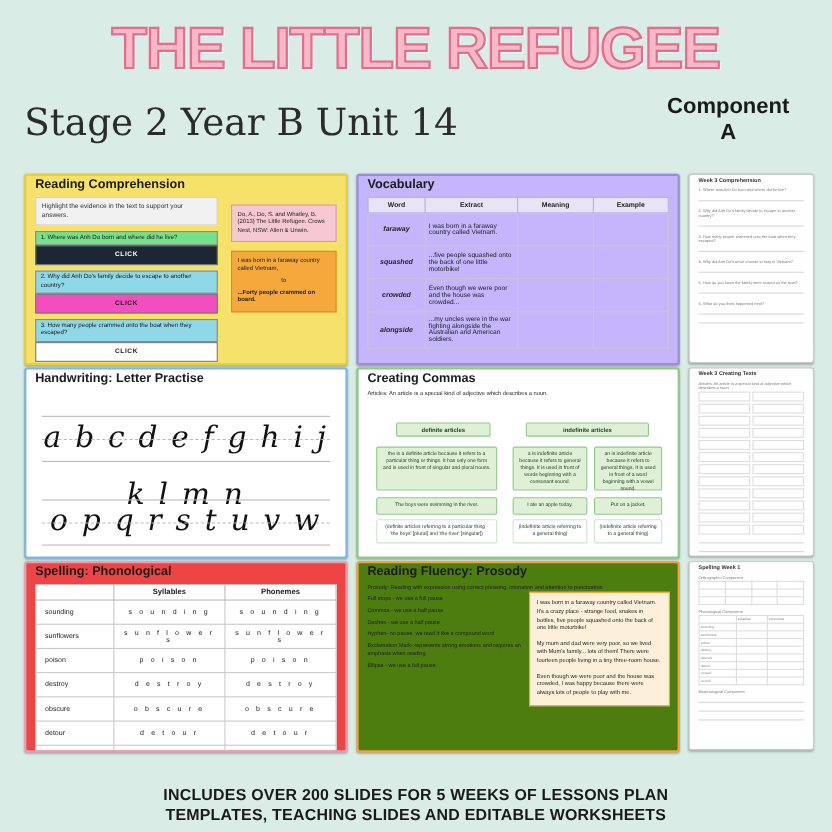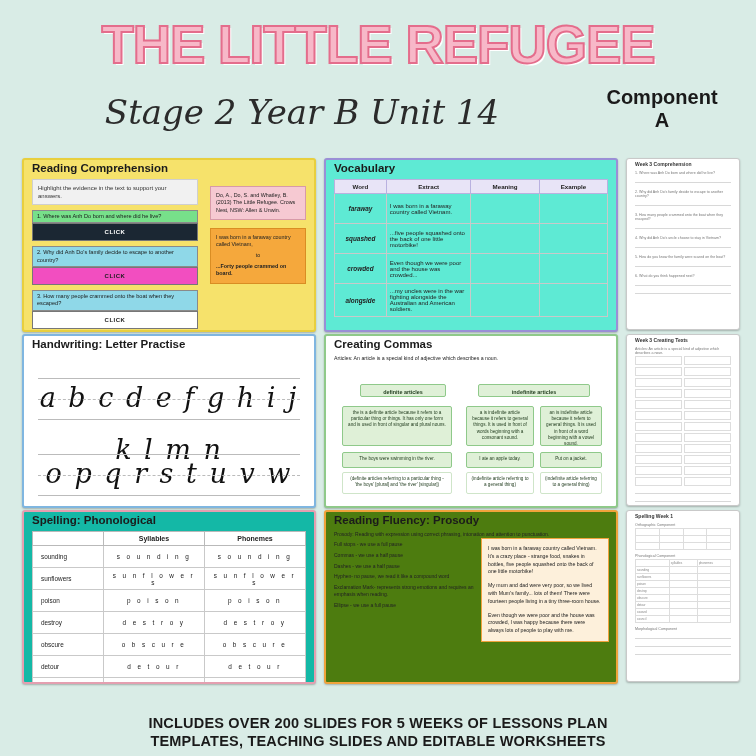--- a/index.html
+++ b/index.html
@@ -18,23 +18,22 @@
     position:absolute;left:0;top:14px;width:756px;text-align:center;
     font-family:"Liberation Sans", sans-serif;
     font-weight:bold;
     font-size:53px;
     letter-spacing:-1px;
     color:#f7b8c8;
     -webkit-text-stroke:2px #e46d8c;
     text-shadow:2px 2px 0 #ffffff;
   }
   .sub-title{
-    position:absolute;left:22px;top:92px;width:560px;text-align:center;
+    position:absolute;left:22px;top:92px;width:560px;
     font-family:"DejaVu Serif", serif;
-    font-style:italic;
     font-size:34px;
     color:#2b2b2b;
   }
   .component{
     position:absolute;right:6px;top:86px;width:176px;text-align:center;
     font-weight:bold;font-size:20px;color:#1a1a1a;line-height:1.15;
   }
   
   .sheet{
     position:absolute;left:18px;top:152px;width:722px;height:560px;
@@ -69,21 +68,21 @@
     position:absolute;right:8px;top:26px;width:96px;
   }
   .rc-box-pink{
     background:#f6c9d2;border:1px solid #d79aa8;font-size:5.4px;color:#222;
     padding:5px;line-height:1.35;box-sizing:border-box;
   }
   .rc-box-orange{
     background:#f5a83c;border:1px solid #d98d23;font-size:5.4px;color:#222;
     padding:5px;line-height:1.4;box-sizing:border-box;margin-top:8px;text-align:left;
   }
-  #c-vocab{left:306px;top:6px;width:290px;height:170px;background:#5eead4;border:2px solid #9a8fd6;}
+  #c-vocab{left:306px;top:6px;width:290px;height:170px;background:#c4b5fd;border:2px solid #9a8fd6;}
   .vt{width:100%;border-collapse:collapse;font-size:6px;}
   .vt th{
     background:#e8e4f7;border:1px solid #b9b1e0;font-weight:bold;color:#222;
     padding:3px 2px;font-size:6.2px;
   }
   .vt td{border:1px solid #c9c9c9;padding:4px 3px;color:#222;vertical-align:middle;height:21px;}
   .vt td.word{font-style:italic;font-weight:bold;text-align:center;font-size:6.4px;}
   #c-ws1{left:608px;top:6px;width:112px;height:170px;background:#fff;border:1px solid #c9c9c9;}
   .ws-title{font-size:5px;font-weight:bold;color:#333;margin-bottom:3px;}
   .ws-line{height:1px;background:#d8d8d8;margin:7px 0;}
@@ -103,21 +102,21 @@
   .ct-box{
     background:#dff0d7;border:1px solid #8fc98a;font-size:4.6px;color:#1f3a1c;
     padding:3px 4px;box-sizing:border-box;line-height:1.35;text-align:center;
     position:absolute;border-radius:2px;
   }
   .ct-head{font-weight:bold;font-size:5.4px;}
   #c-ws2{left:608px;top:182px;width:112px;height:170px;background:#fff;border:1px solid #c9c9c9;}
   .ws-grid{display:grid;grid-template-columns:1fr 1fr;gap:2px;font-size:3.4px;color:#777;}
   .ws-cell{border:1px solid #ddd;height:7px;}
   
-  #c-spell{left:4px;top:358px;width:290px;height:170px;background:#14b8a6;border:2px solid #e49fb0;}
+  #c-spell{left:4px;top:358px;width:290px;height:170px;background:#ef4444;border:2px solid #e49fb0;}
   .st{width:100%;border-collapse:collapse;font-size:6.4px;background:#fff;}
   .st th{border:1px solid #b9b9b9;background:#fff;font-weight:bold;padding:3px;font-size:7px;color:#222;}
   .st td{border:1px solid #c9c9c9;padding:3px 4px;color:#222;height:15px;}
   .st td.c{text-align:center;letter-spacing:2.4px;}
   .st td.l{text-align:left;padding-left:8px;}
   #c-fluency{left:306px;top:358px;width:290px;height:170px;background:#4d7c0f;border:2px solid #f0a33c;}
   .fl-sub{font-size:5px;color:#222;margin-bottom:4px;}
   .fl-item{font-size:5px;color:#222;margin-bottom:4px;line-height:1.35;}
   .fl-right{
     position:absolute;right:7px;top:26px;width:128px;

